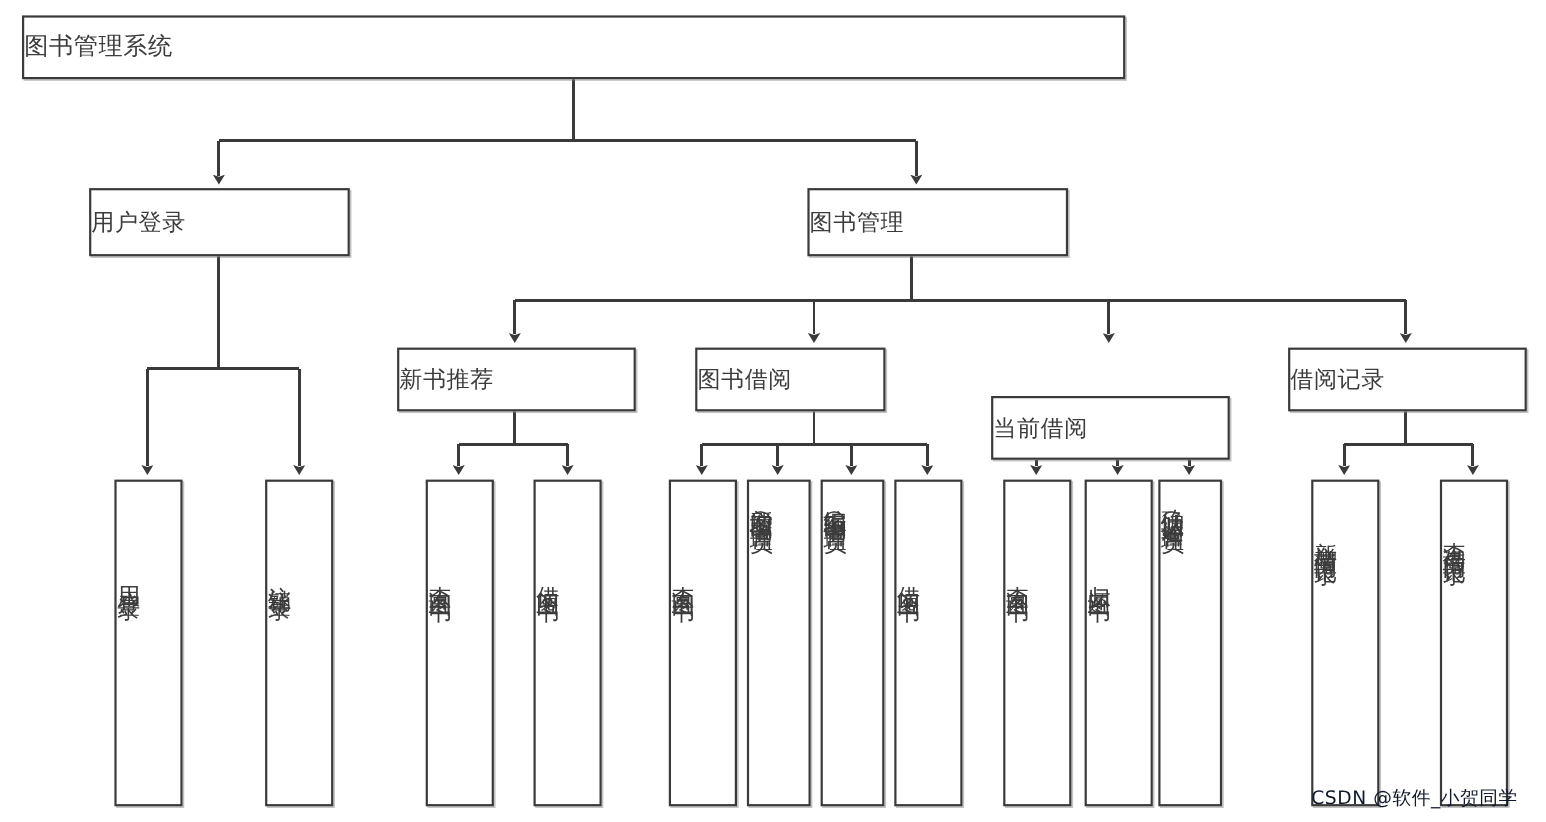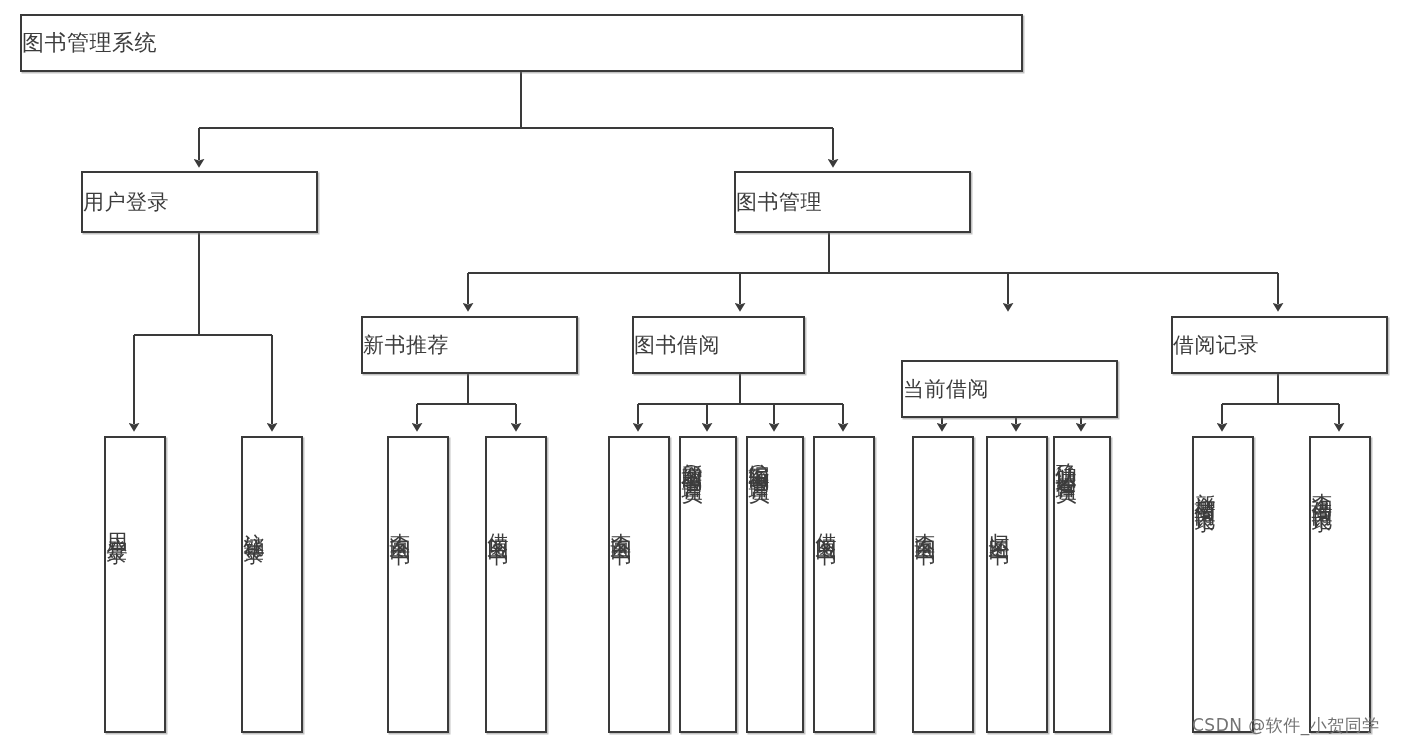--- a/index.html
+++ b/index.html
@@ -59,21 +59,21 @@
     text-align: left;
   }
   .node-leaf.leaf-tall .node-label {
     letter-spacing: 3px;
   }
   .watermark {
     position: absolute;
     left: 1192px;
     top: 714px;
     font-size: 17px;
-    color: #737373;
+    color: #0f172a;
     white-space: nowrap;
     letter-spacing: 0.5px;
     font-family: "DejaVu Sans", "Liberation Sans", sans-serif;
   }
 </style>
 </head>
 <body>
 
 <div id="diagram-root">
 

